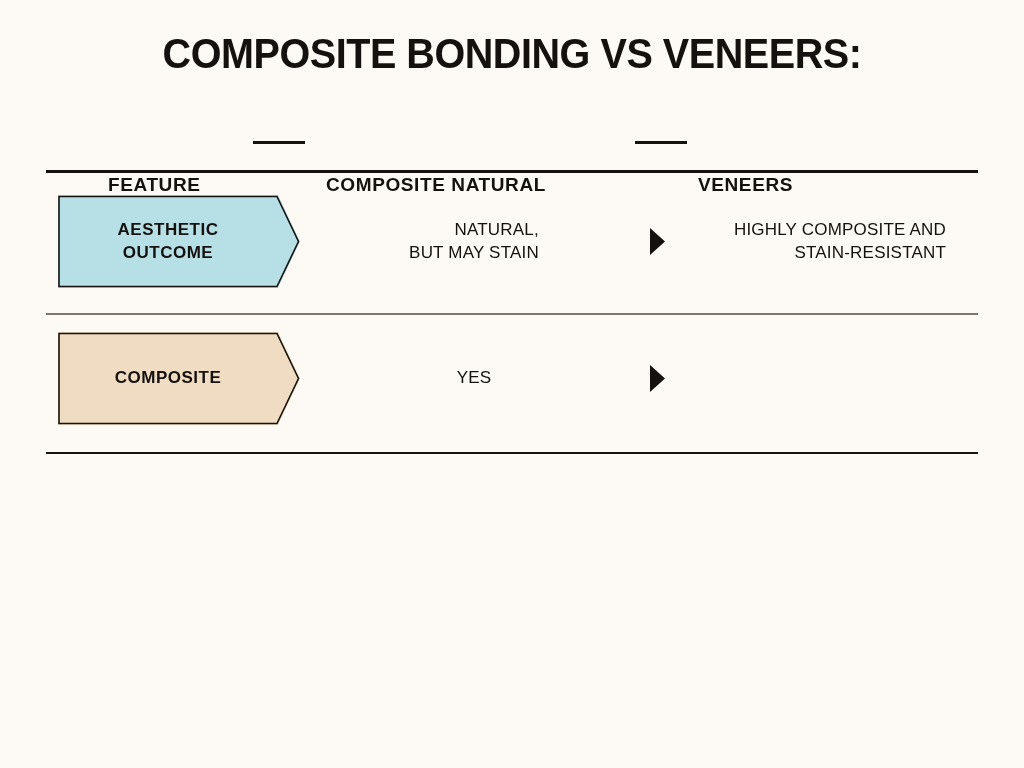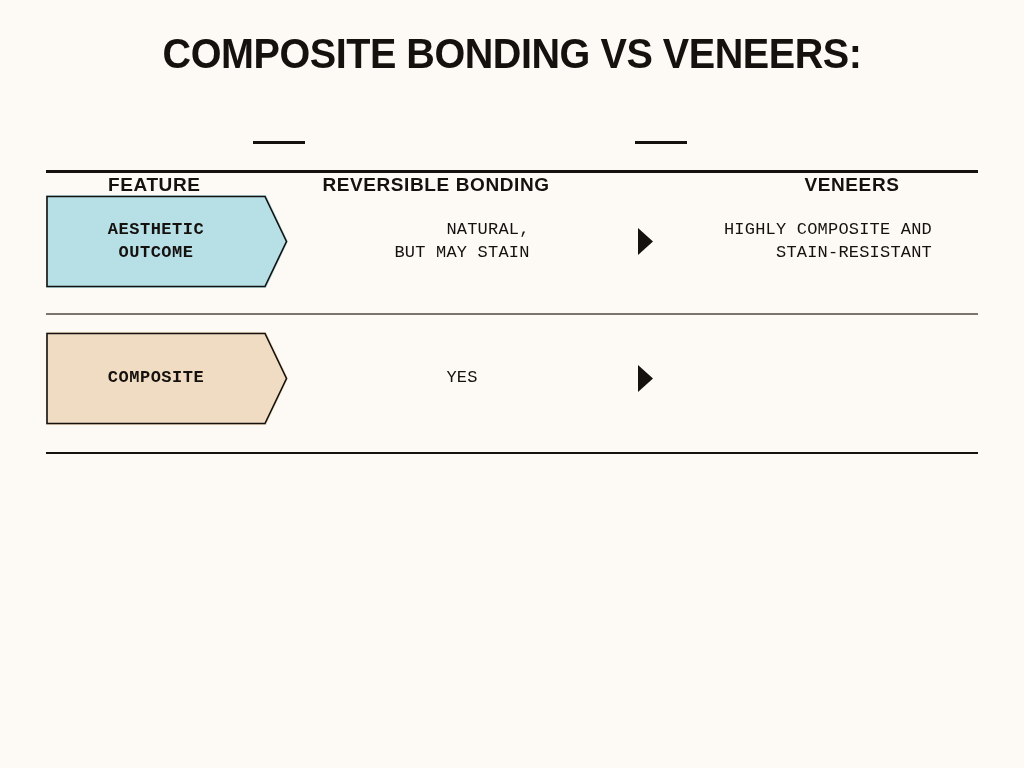--- a/index.html
+++ b/index.html
@@ -45,21 +45,21 @@
     top: 0;
     font-size: 19px;
     font-weight: 700;
     letter-spacing: 0.6px;
     line-height: 34px;
     white-space: nowrap;
     margin-top: 44px;
   }
   .col-head.feature  { left: 62px; }
   .col-head.bonding  { left: 240px; width: 300px; text-align: center; }
-  .col-head.veneers  { left: 652px; width: 308px; text-align: center; }
+  .col-head.veneers  { left: 652px; width: 308px; }
 
   .head-dash {
     position: absolute;
     top: 17px;
     height: 3px;
     background: #15110e;
   }
   .head-dash.d1 { left: 207px; width: 52px; }
   .head-dash.d2 { left: 589px; width: 52px; }
 
@@ -70,23 +70,22 @@
     width: 932px;
     background: #15110e;
   }
   .rule.thick  { top: 170px; height: 3px; }
   .rule.mid    { top: 313px; height: 2px; background: #7b756d; }
   .rule.bottom { top: 452px; height: 2px; }
 
   
   .row {
     position: absolute;
-    left: 0;
+    left: 12px;
     width: 1000px;
-    font-family: Liberation Mono, monospace;
   }
   .row-1 { top: 195px; height: 96px; }
   .row-2 { top: 332px; height: 95px; }
 
   
   .tag {
     position: absolute;
     left: 46px;
     top: 0;
     width: 242px;
@@ -159,21 +158,21 @@
   .chevron svg { display: block; }
 </style>
 </head>
 <body style="background: rgb(253, 250, 245);">
 
 <div class="title">COMPOSITE BONDING VS VENEERS:</div>
 
 <div class="header-row">
   <div class="col-head feature">FEATURE</div>
   <div class="head-dash d1"></div>
-  <div class="col-head bonding">REVERSIBLE BONDING</div>
+  <div class="col-head bonding">COMPOSITE NATURAL</div>
   <div class="head-dash d2"></div>
   <div class="col-head veneers">VENEERS</div>
 </div>
 
 <div class="rule thick"></div>
 <div class="rule mid"></div>
 <div class="rule bottom"></div>
 
 <div class="row row-1">
   <div class="tag" id="tag-1" style="background: rgb(183, 223, 230);"></div>

